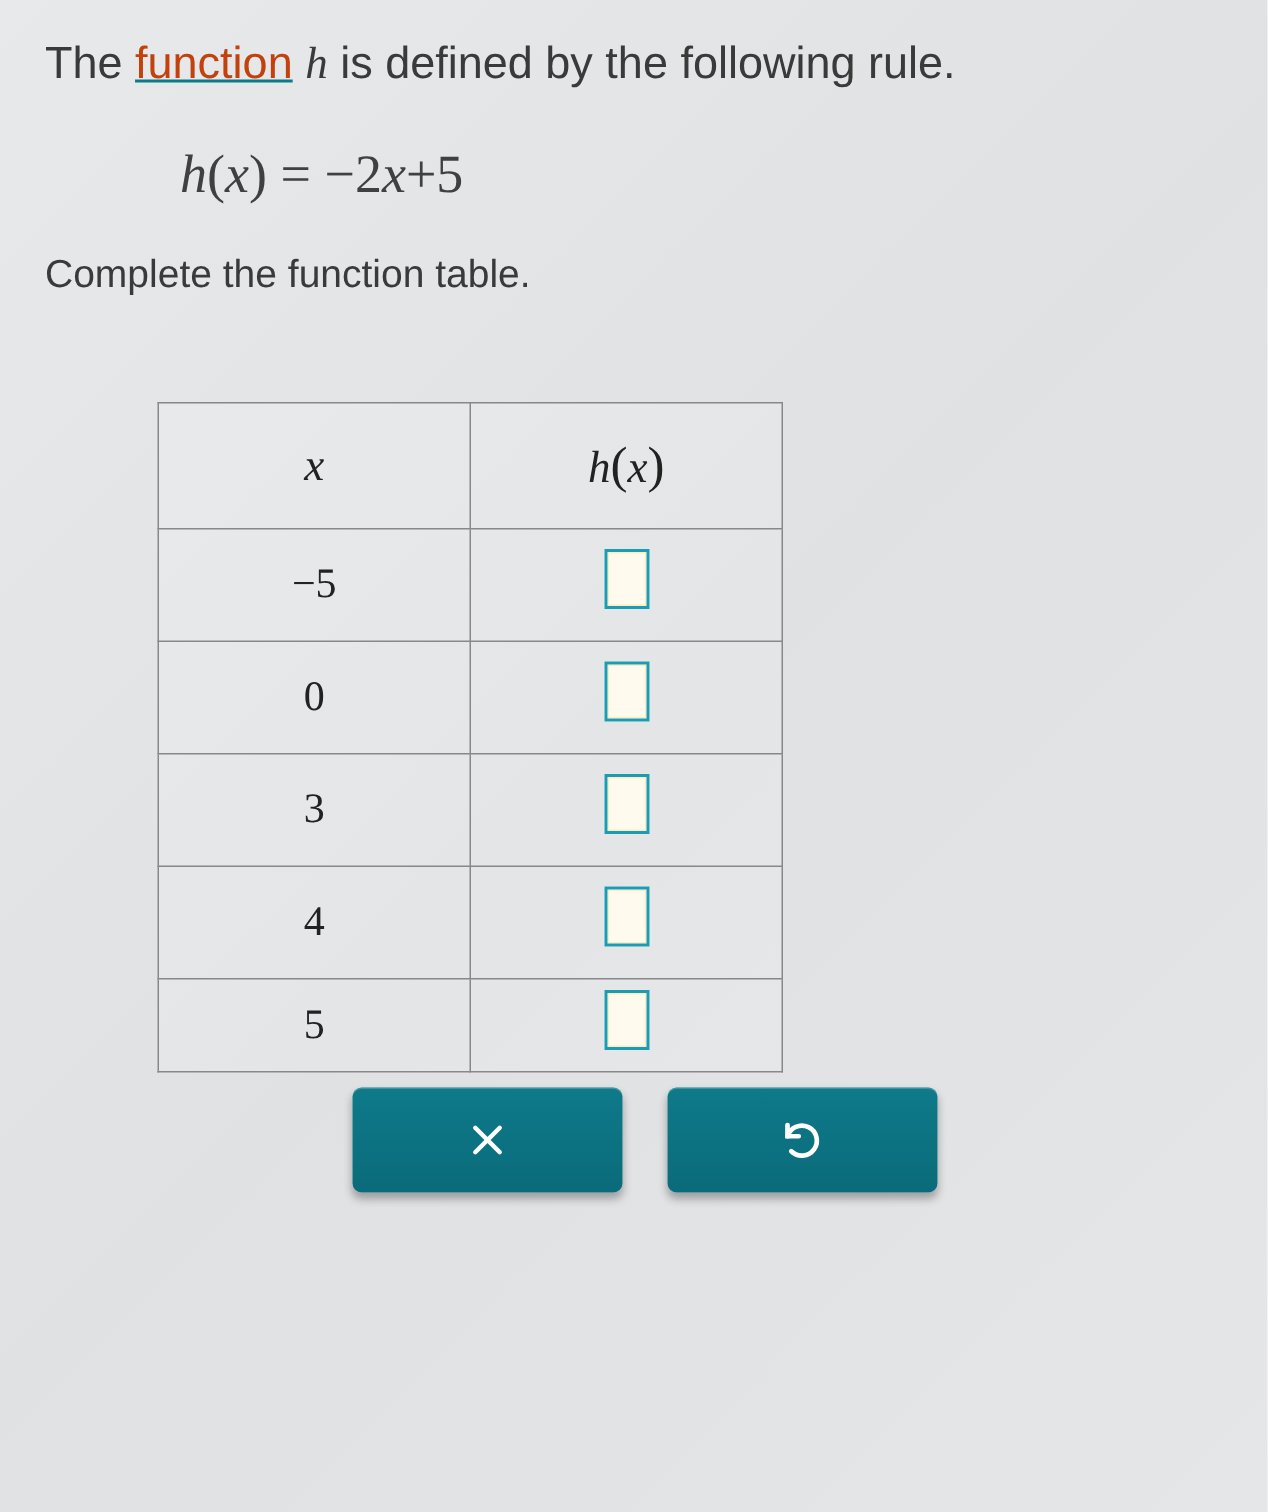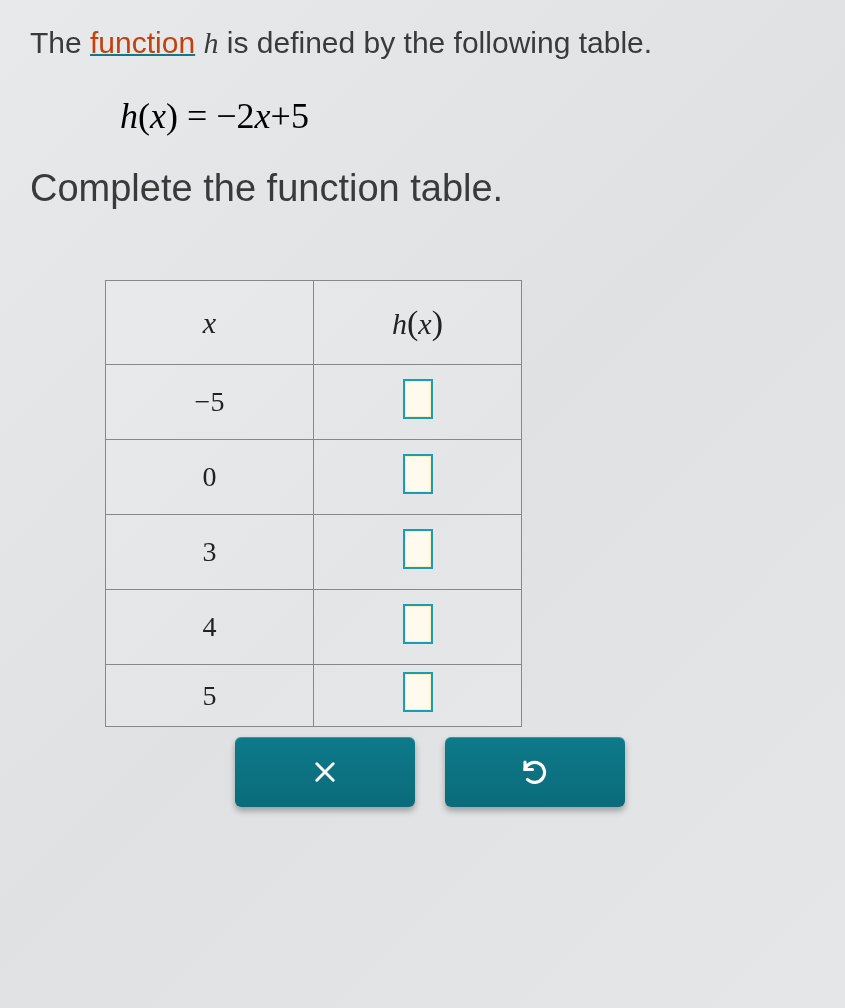--- a/index.html
+++ b/index.html
@@ -22,26 +22,26 @@
       text-decoration: underline;
       text-decoration-color: #0b7a8a;
       text-decoration-thickness: 2px;
     }
     .ital { font-style: italic; font-family: 'Times New Roman', serif; }
     .equation {
       font-family: 'Times New Roman', serif;
       font-size: 36px;
       font-style: italic;
       margin: 20px 0 30px 90px;
-      color: #000000;
+      color: #404040;
     }
     .equation .paren { font-style: normal; }
     .equation .num { font-style: normal; }
     .sub-instruction {
-      font-size: 38px;
+      font-size: 26px;
       color: #3a3a3a;
       margin-bottom: 70px;
     }
     .table-wrap {
       margin-left: 75px;
     }
     table {
       border-collapse: collapse;
       background: rgba(255,255,255,0.15);
     }
@@ -93,21 +93,21 @@
       justify-content: center;
       cursor: pointer;
     }
     .btn svg { stroke: #fff; }
     .header-math .paren { font-style: normal; font-size: 34px; }
   </style>
 </head>
 <body>
 
 <div class="problem-text">
-  <span>The </span><span class="link">function</span><span> </span><span class="ital">h</span><span> is defined by the following table.</span>
+  <span>The </span><span class="link">function</span><span> </span><span class="ital">h</span><span> is defined by the following rule.</span>
 </div>
 
 <div class="equation">
   <span>h</span><span class="paren">(</span><span>x</span><span class="paren">)</span><span class="num"> = </span><span class="num">−2</span><span>x</span><span class="num">+5</span>
 </div>
 
 <div class="sub-instruction">Complete the function table.</div>
 
 <div class="table-wrap">
   <table>

